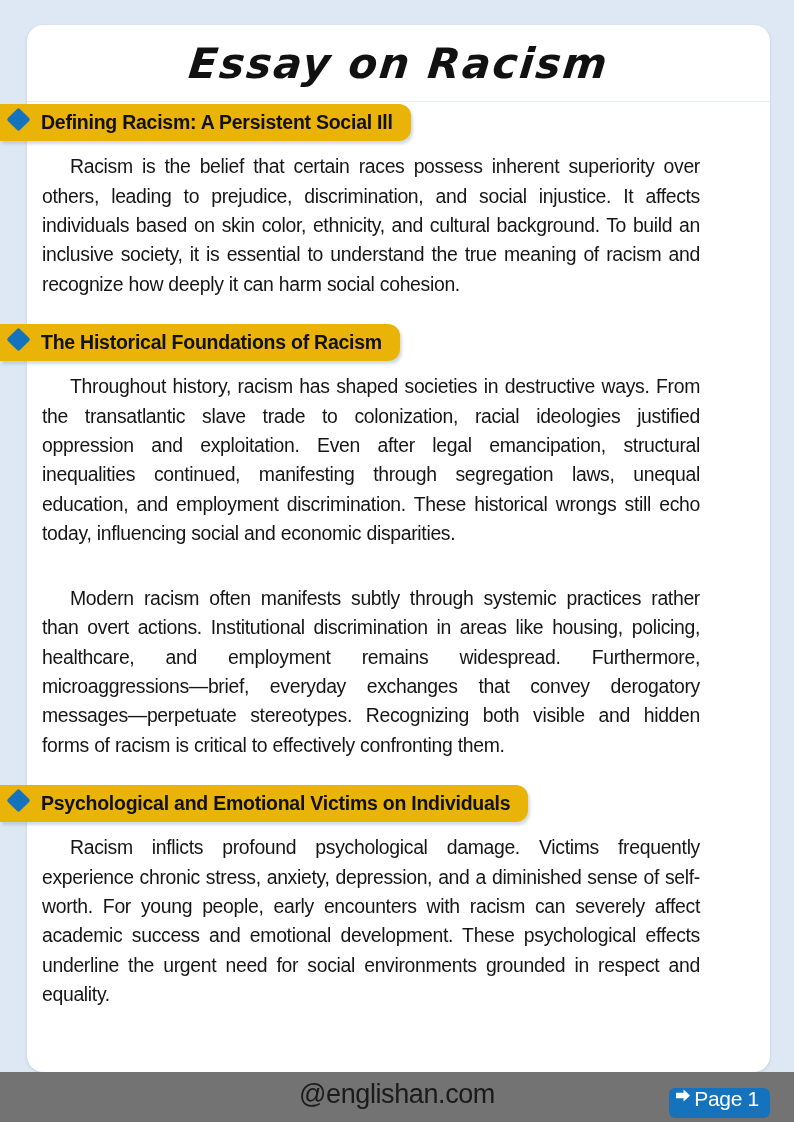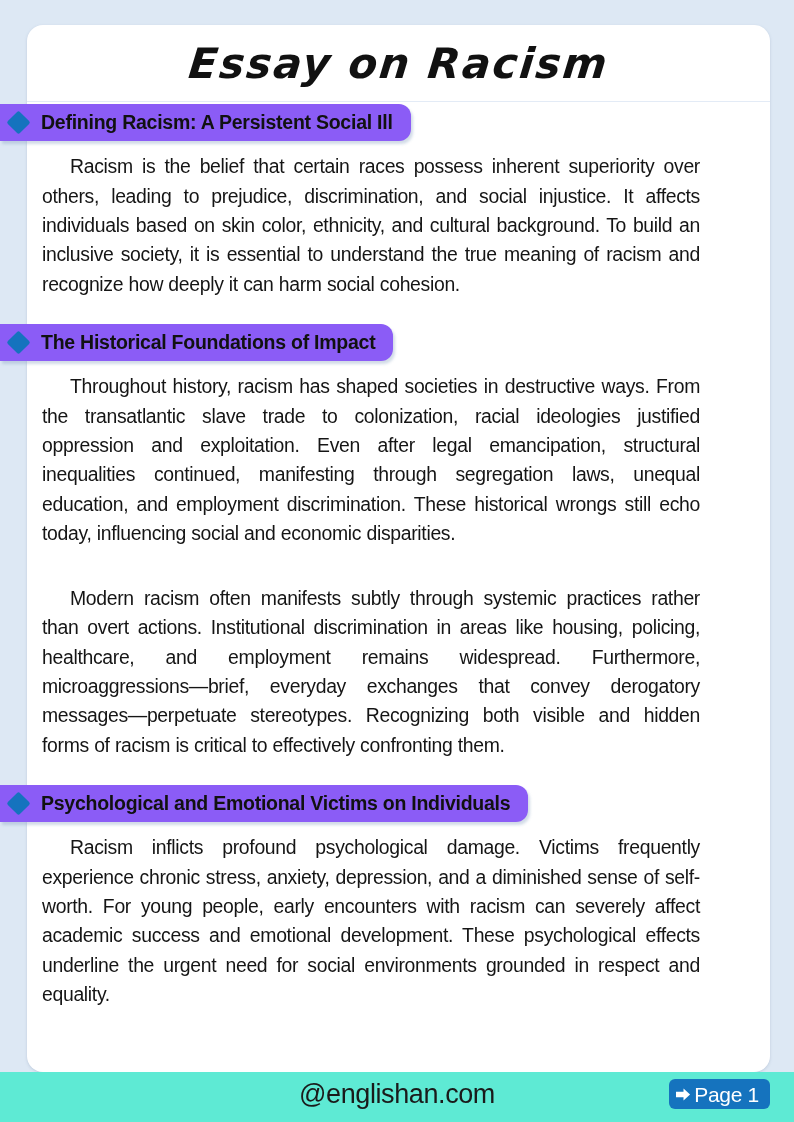--- a/index.html
+++ b/index.html
@@ -67,22 +67,22 @@
     top: 104px;
     width: 794px;
   }
 
   .section { position: relative; }
 
   
   .heading {
     position: relative;
     display: inline-flex;
-    align-items: center;
-    background: #8b5cf6;
+    align-items: flex-start;
+    background: #eab308;
     border-radius: 0 12px 12px 0;
     box-shadow: 2px 3px 3px rgba(140,165,195,0.40);
     padding: 7px 18px 8px 10px;
     margin: 0;
     box-sizing: border-box;
   }
   .diamond {
     width: 17px;
     height: 17px;
     background: #1573be;
@@ -121,41 +121,40 @@
   .sec-gap-1 { margin-top: 0px; }
   .sec-gap   { margin-top: 11px; }
 
   
   .footer {
     position: absolute;
     left: 0;
     top: 1072px;
     width: 794px;
     height: 50px;
-    background: #5eead4;
+    background: #737373;
   }
   .site-name {
     position: absolute;
     left: 0; right: 0;
     top: 7px;
     text-align: center;
     font-family: "Liberation Sans", sans-serif;
     font-size: 27px;
     color: #1a1a1a;
     letter-spacing: -0.4px;
   }
   .page-badge {
     position: absolute;
     right: 24px;
-    top: 7px;
+    top: 16px;
     height: 30px;
     background: #1573be;
     border-radius: 6px;
     display: flex;
-    align-items: center;
     padding: 0 11px 0 7px;
     box-sizing: border-box;
   }
   .badge-arrow {
     width: 15px;
     height: 15px;
     flex: 0 0 auto;
     margin-right: 3px;
     display: block;
   }
@@ -185,21 +184,21 @@
       <div class="heading">
         <span class="diamond"></span>
         <span class="heading-text">Defining Racism: A Persistent Social Ill</span>
       </div>
       <p class="para last-of-section">Racism is the belief that certain races possess inherent superiority over others, leading to prejudice, discrimination, and social injustice. It affects individuals based on skin color, ethnicity, and cultural background. To build an inclusive society, it is essential to understand the true meaning of racism and recognize how deeply it can harm social cohesion.</p>
     </div>
 
     <div class="section sec-gap">
       <div class="heading">
         <span class="diamond"></span>
-        <span class="heading-text">The Historical Foundations of Impact</span>
+        <span class="heading-text">The Historical Foundations of Racism</span>
       </div>
       <p class="para last-of-section">Throughout history, racism has shaped societies in destructive ways. From the transatlantic slave trade to colonization, racial ideologies justified oppression and exploitation. Even after legal emancipation, structural inequalities continued, manifesting through segregation laws, unequal education, and employment discrimination. These historical wrongs still echo today, influencing social and economic disparities.</p>
     </div>
 
     <div class="section sec-gap">
       <p class="para last-of-section">Modern racism often manifests subtly through systemic practices rather than overt actions. Institutional discrimination in areas like housing, policing, healthcare, and employment remains widespread. Furthermore, microaggressions—brief, everyday exchanges that convey derogatory messages—perpetuate stereotypes. Recognizing both visible and hidden forms of racism is critical to effectively confronting them.</p>
     </div>
 
     <div class="section sec-gap">
       <div class="heading">

